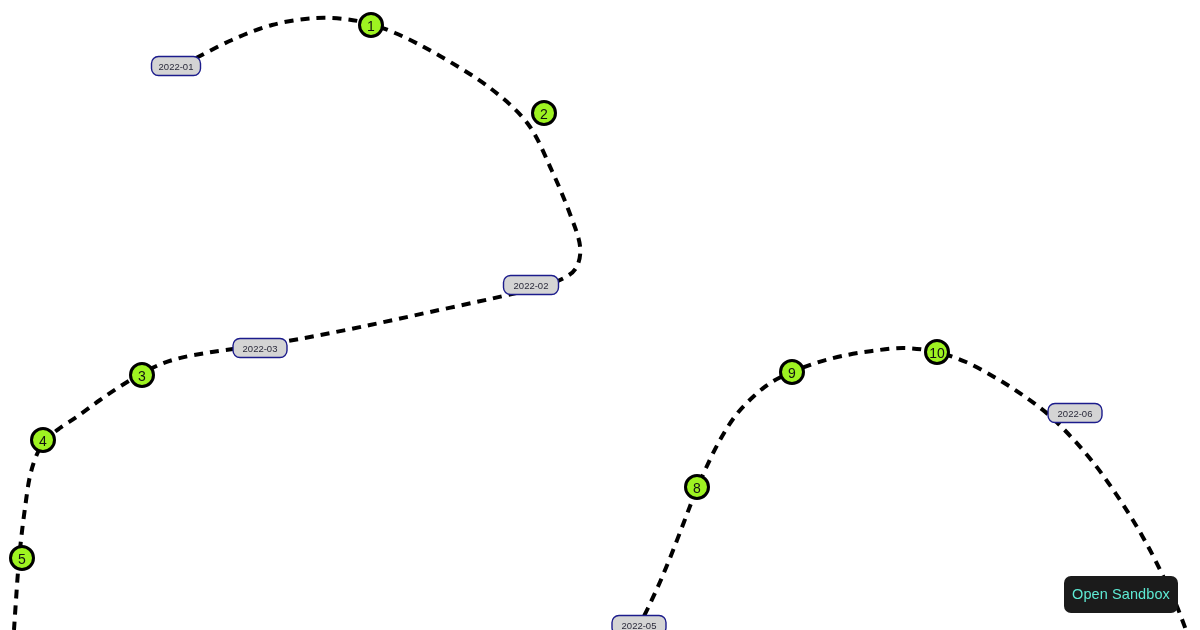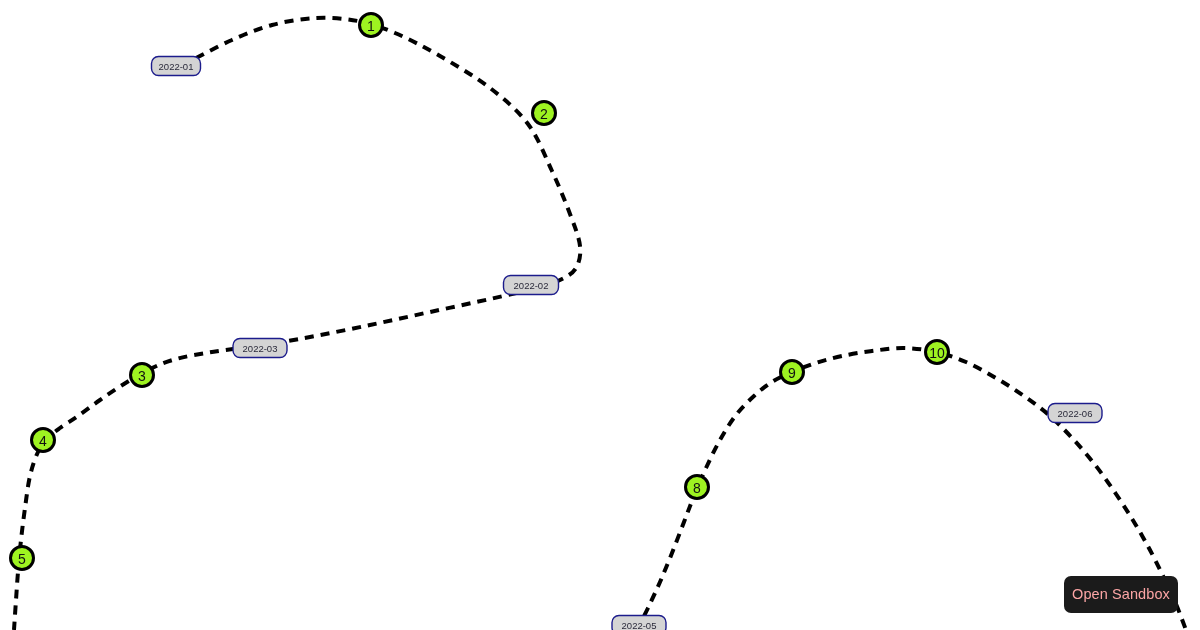--- a/index.html
+++ b/index.html
@@ -143,15 +143,15 @@
           <circle class="node-circle" cx="792" cy="372" r="11.5" fill="#9EF321" stroke="#000000"></circle>
           <text class="node-label" x="792" y="372.5">9</text>
         </g>
         <g>
           <circle class="node-circle" cx="937" cy="352" r="11.5" fill="#9EF321" stroke="#000000"></circle>
           <text class="node-label" x="937" y="352.5" font-size="12.5">10</text>
         </g>
       </g>
   </svg>
 
-  <button id="sandbox-button" style="background: rgb(27, 27, 27); color: #fca5a5; left: 1064px; top: 576px; width: 114px; height: 37px;">Open Sandbox</button>
+  <button id="sandbox-button" style="background: rgb(27, 27, 27); color: #5eead4; left: 1064px; top: 576px; width: 114px; height: 37px;">Open Sandbox</button>
 
 </div>
 
 </body></html>

